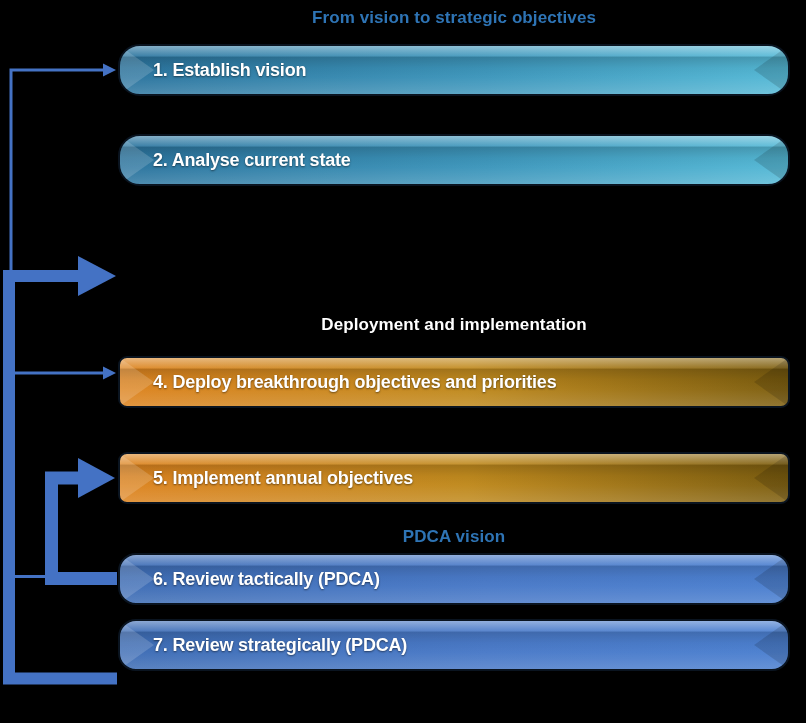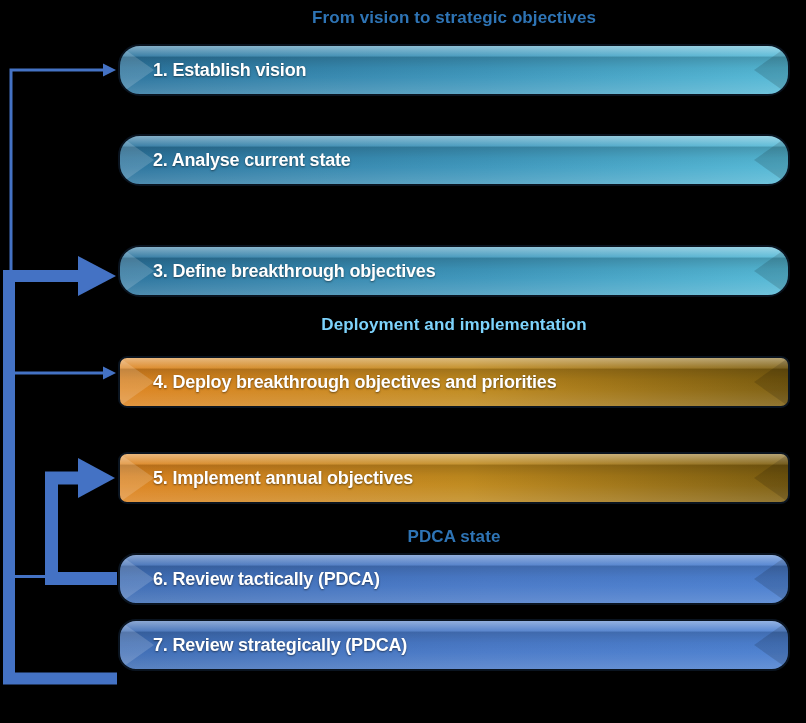--- a/index.html
+++ b/index.html
@@ -12,21 +12,21 @@
   .arrows .thin{stroke-width:3px;}
   .arrows .thick12{stroke-width:12px;}
   .arrows .thick13{stroke-width:13px;}
   .arrows polygon{fill:#4472C4;stroke:none;}
 
   .section-header{
     position:absolute;left:118px;width:672px;text-align:center;
     font-weight:bold;font-size:17px;letter-spacing:0.1px;
   }
   .hdr-vision{top:8px;color:#2E74B5;}
-  .hdr-deploy{top:315px;color:#7dd3fc;}
+  .hdr-deploy{top:315px;color:#ffffff;}
   .hdr-pdca{top:527px;color:#2E74B5;}
 
   .bar{
     position:absolute;left:118px;width:672px;height:52px;
     box-sizing:border-box;border:2px solid #0a1420;border-radius:9px;
     display:flex;align-items:center;padding-left:33px;overflow:hidden;
     color:#fff;font-weight:bold;font-size:18px;letter-spacing:-0.2px;
     text-shadow:0 1px 2px rgba(0,0,0,0.5);
     box-shadow:0 0 0 1px rgba(0,0,0,0.7);
   }
@@ -94,34 +94,31 @@
   </svg>
 
   <div class="section-header hdr-vision">From vision to strategic objectives</div>
 
   <div class="bar teal bar-1">
     <span class="bar-label">1. Establish vision</span>
   </div>
   <div class="bar teal bar-2">
     <span class="bar-label">2. Analyse current state</span>
   </div>
-  <div class="bar teal bar-3">
-    <span class="bar-label">3. Define breakthrough objectives</span>
-  </div>
 
   <div class="section-header hdr-deploy">Deployment and implementation</div>
 
   <div class="bar orange bar-4">
     <span class="bar-label">4. Deploy breakthrough objectives and priorities</span>
   </div>
   <div class="bar orange bar-5">
     <span class="bar-label">5. Implement annual objectives</span>
   </div>
 
-  <div class="section-header hdr-pdca">PDCA state</div>
+  <div class="section-header hdr-pdca">PDCA vision</div>
 
   <div class="bar blue bar-6">
     <span class="bar-label">6. Review tactically (PDCA)</span>
   </div>
   <div class="bar blue bar-7">
     <span class="bar-label">7. Review strategically (PDCA)</span>
   </div>
 
 </div>
 

